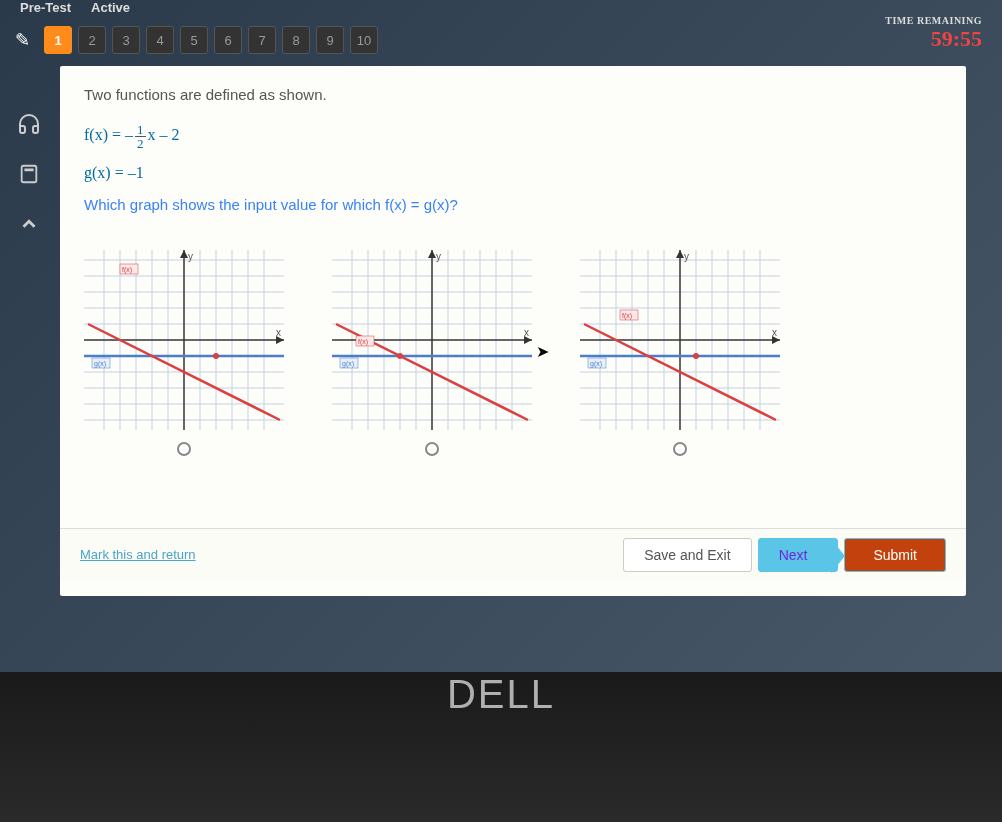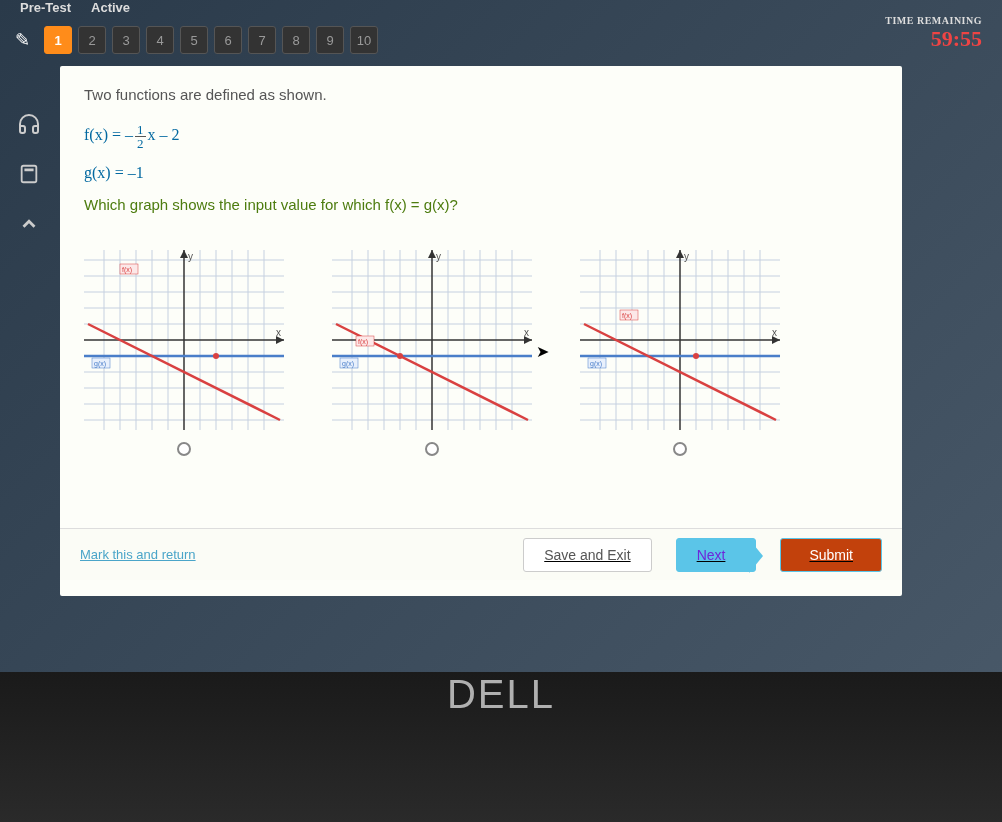--- a/index.html
+++ b/index.html
@@ -70,21 +70,21 @@
       font-size: 20px;
       cursor: pointer;
       display: flex;
       align-items: center;
       justify-content: center;
     }
     .content-panel {
       position: absolute;
       left: 60px;
       top: 66px;
-      width: 842px;
+      width: 906px;
       height: 530px;
       background: #fdfef9;
       border-radius: 2px;
       padding: 20px 24px;
     }
     .question-text {
       color: #555;
       font-size: 15px;
       margin-bottom: 20px;
     }
@@ -98,21 +98,21 @@
       display: inline-block;
       vertical-align: middle;
       text-align: center;
       font-size: 13px;
       line-height: 1;
       margin: 0 2px;
     }
     .frac-top { display: block; border-bottom: 1px solid #555; padding: 0 2px; }
     .frac-bot { display: block; padding: 0 2px; }
     .question-prompt {
-      color: #4d7c0f;
+      color: #3b82f6;
       font-size: 15px;
       margin-top: 6px;
       margin-bottom: 37px;
     }
     .graphs-row {
       display: flex;
       gap: 48px;
       margin-top: 10px;
     }
     .graph-option {
@@ -153,21 +153,21 @@
       align-items: center;
       justify-content: space-between;
       padding: 0 20px;
     }
     .mark-link {
       color: #4aa5c9;
       font-size: 13px;
       text-decoration: underline;
       cursor: pointer;
     }
-    .bottom-buttons { display: flex; gap: 24px; align-items: center; text-decoration: underline; }
+    .bottom-buttons { display: flex; gap: 6px; align-items: center; }
     .btn {
       padding: 8px 20px;
       font-size: 14px;
       border-radius: 3px;
       cursor: pointer;
       border: 1px solid #ccc;
     }
     .btn-save { background: #fff; color: #555; }
     .btn-next {
       background: #5bc5e8;

